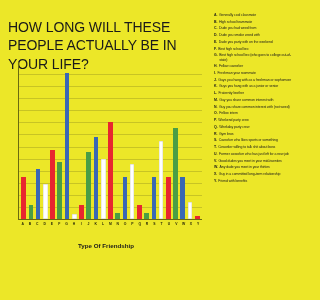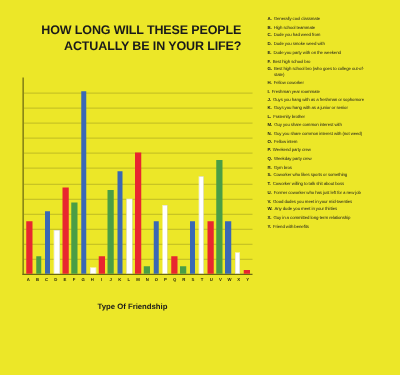--- a/index.html
+++ b/index.html
@@ -8,27 +8,26 @@
     background:#ece728;
     font-family:"Liberation Sans", sans-serif;
     position:relative;
   }
 
   
   #title {
     position:absolute;
     left:8px; top:18px;
     width:185px;
-    font-size:10px;
-    font-weight:bold;
+    font-size:14px;
+    font-weight:normal;
     line-height:1.32;
     letter-spacing:-0.1px;
     color:#1a1a1a;
     text-transform:uppercase;
-    text-align:right;
   }
 
   
   #chart-area {
     position:absolute;
     left:10px; top:62px;
     width:192px; height:172px;
   }
   #plot {
     position:absolute;

